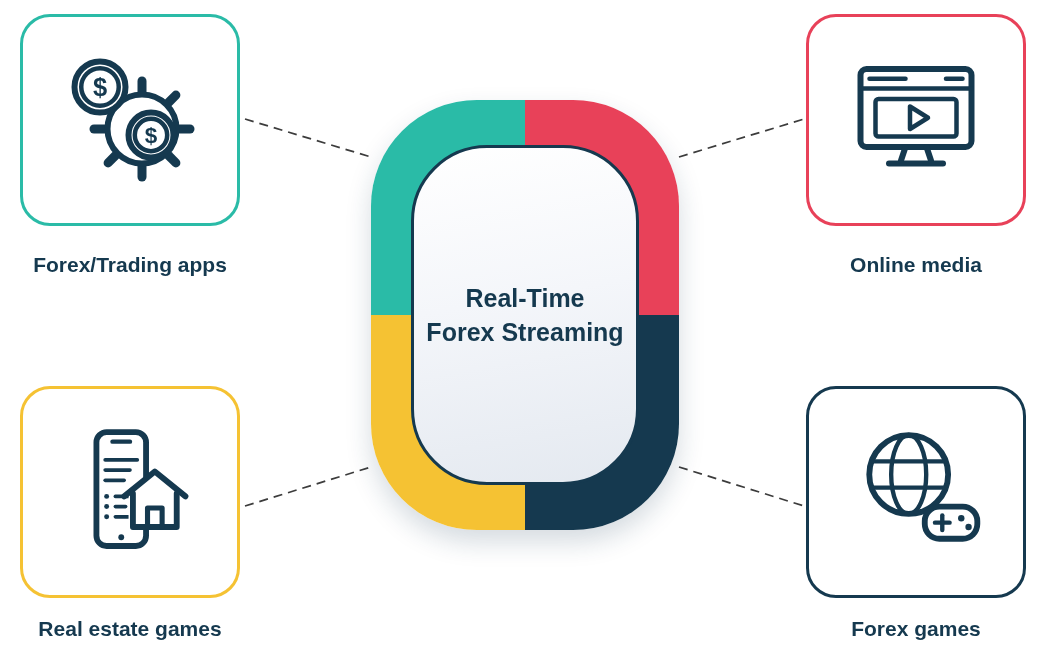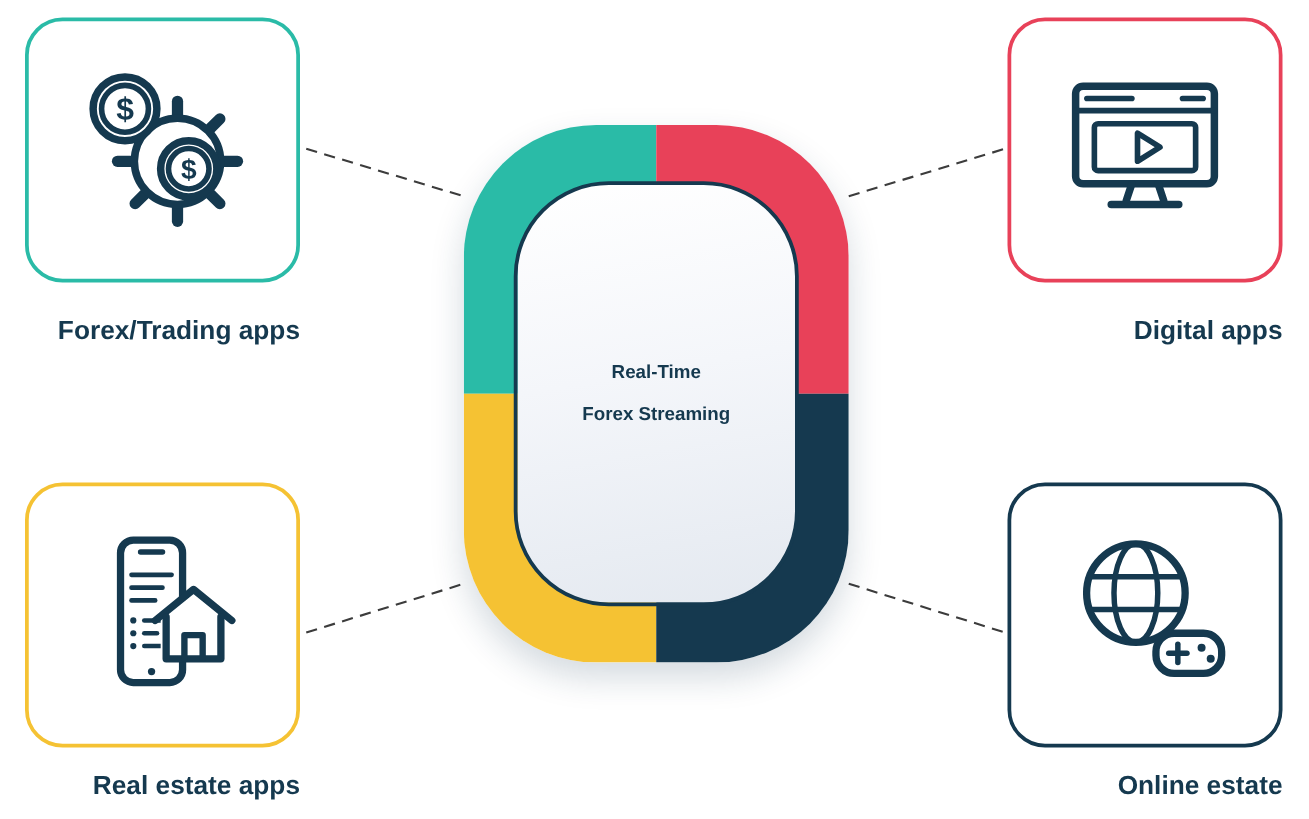--- a/index.html
+++ b/index.html
@@ -23,21 +23,21 @@
     box-sizing:border-box;
   }
   .card-forex{left:20px;top:14px;border-color:var(--teal);}
   .card-media{left:806px;top:14px;border-color:var(--red);}
   .card-estate{left:20px;top:386px;border-color:var(--yellow);}
   .card-games{left:806px;top:386px;border-color:var(--navy);}
 
   .node-label{
     position:absolute;
     width:220px;
-    text-align:right;
+    text-align:center;
     font-size:21px;font-weight:bold;
     color:var(--navy);
   }
   .label-forex{left:20px;top:253px;}
   .label-media{left:806px;top:253px;}
   .label-estate{left:20px;top:617px;}
   .label-games{left:806px;top:617px;}
 
   .center-shape{
     position:absolute;
@@ -58,21 +58,21 @@
     left:411px;top:145px;
     width:228px;height:340px;
     border-radius:76px;
     border:3px solid var(--navy);
     background:linear-gradient(170deg,#ffffff 0%,#f4f6fa 45%,#e4e9f0 100%);
     box-sizing:border-box;
     display:flex;align-items:center;justify-content:center;
     text-align:center;
   }
   .center-title{
-    font-size:15px;font-weight:bold;line-height:34px;
+    font-size:25px;font-weight:bold;line-height:34px;
     color:var(--navy);
   }
 
   .icon-svg{color:var(--navy);}
   .icon-svg .s{stroke:currentColor;fill:none;stroke-linecap:round;stroke-linejoin:round;}
   .icon-svg .f{fill:currentColor;stroke:none;}
   .icon-svg .mask{fill:#ffffff;stroke:none;}
   .icon-svg .wfill{fill:#ffffff;stroke:currentColor;stroke-linecap:round;stroke-linejoin:round;}
   .icon-svg text{font-family:"Liberation Sans",sans-serif;font-weight:bold;fill:currentColor;}
 </style>
@@ -133,21 +133,21 @@
       <line class="s" stroke-width="3" x1="13" y1="29" x2="87" y2="29"></line>
       <line class="s" stroke-width="3" x1="19" y1="22.5" x2="43" y2="22.5"></line>
       <line class="s" stroke-width="3" x1="70" y1="22.5" x2="81" y2="22.5"></line>
       <rect class="s" stroke-width="3" x="23" y="36" width="54" height="25" rx="2"></rect>
       <path class="s" stroke-width="3" d="M46 41 L46 56 L58 48.5 Z"></path>
       <line class="s" stroke-width="4" x1="43" y1="68" x2="40" y2="77"></line>
       <line class="s" stroke-width="4" x1="57" y1="68" x2="60" y2="77"></line>
       <line class="s" stroke-width="4" x1="32" y1="79" x2="68" y2="79"></line>
     </svg>
   </div>
-  <div class="node-label label-media">Digital apps</div>
+  <div class="node-label label-media">Online media</div>
 
   <div class="card card-estate">
     <svg class="icon-svg" width="146" height="146" viewBox="0 0 100 100">
       <rect class="s" stroke-width="4" x="27" y="9" width="34" height="78" rx="7"></rect>
       <line class="s" stroke-width="3" x1="38" y1="15.5" x2="50" y2="15.5"></line>
       <circle class="f" cx="44" cy="81" r="2"></circle>
       <line class="s" stroke-width="2.5" x1="33" y1="28" x2="55" y2="28"></line>
       <line class="s" stroke-width="2.5" x1="33" y1="35" x2="50" y2="35"></line>
       <line class="s" stroke-width="2.5" x1="33" y1="42" x2="46" y2="42"></line>
       <circle class="f" cx="34" cy="53" r="1.7"></circle>
@@ -156,31 +156,31 @@
       <line class="s" stroke-width="2.5" x1="40" y1="53" x2="49" y2="53"></line>
       <line class="s" stroke-width="2.5" x1="40" y1="60" x2="47" y2="60"></line>
       <line class="s" stroke-width="2.5" x1="40" y1="67" x2="49" y2="67"></line>
 
       <polygon class="mask" points="49,52 67,37 85,52 85,74 49,74"></polygon>
       <polyline class="s" stroke-width="4" points="46,53 67,36 88,53"></polyline>
       <path class="s" stroke-width="4" d="M52 51 V74 H82 V51"></path>
       <path class="s" stroke-width="3.5" d="M62 74 V61 H72 V74"></path>
     </svg>
   </div>
-  <div class="node-label label-estate">Real estate apps</div>
+  <div class="node-label label-estate">Real estate games</div>
 
   <div class="card card-games">
     <svg class="icon-svg" width="146" height="146" viewBox="0 0 100 100">
       <circle class="s" stroke-width="4" cx="45" cy="38" r="27"></circle>
       <ellipse class="s" stroke-width="3" cx="45" cy="38" rx="12" ry="27"></ellipse>
       <line class="s" stroke-width="3" x1="20" y1="29" x2="70" y2="29"></line>
       <line class="s" stroke-width="3" x1="20" y1="47" x2="70" y2="47"></line>
 
       <rect class="wfill" stroke-width="4" x="56" y="60" width="36" height="22" rx="10"></rect>
       <line class="s" stroke-width="3" x1="63" y1="71" x2="73" y2="71"></line>
       <line class="s" stroke-width="3" x1="68" y1="66" x2="68" y2="76"></line>
       <circle class="f" cx="81" cy="68" r="2.2"></circle>
       <circle class="f" cx="86" cy="74" r="2.2"></circle>
     </svg>
   </div>
-  <div class="node-label label-games">Online estate</div>
+  <div class="node-label label-games">Forex games</div>
 
 </div>
 
 </body></html>

